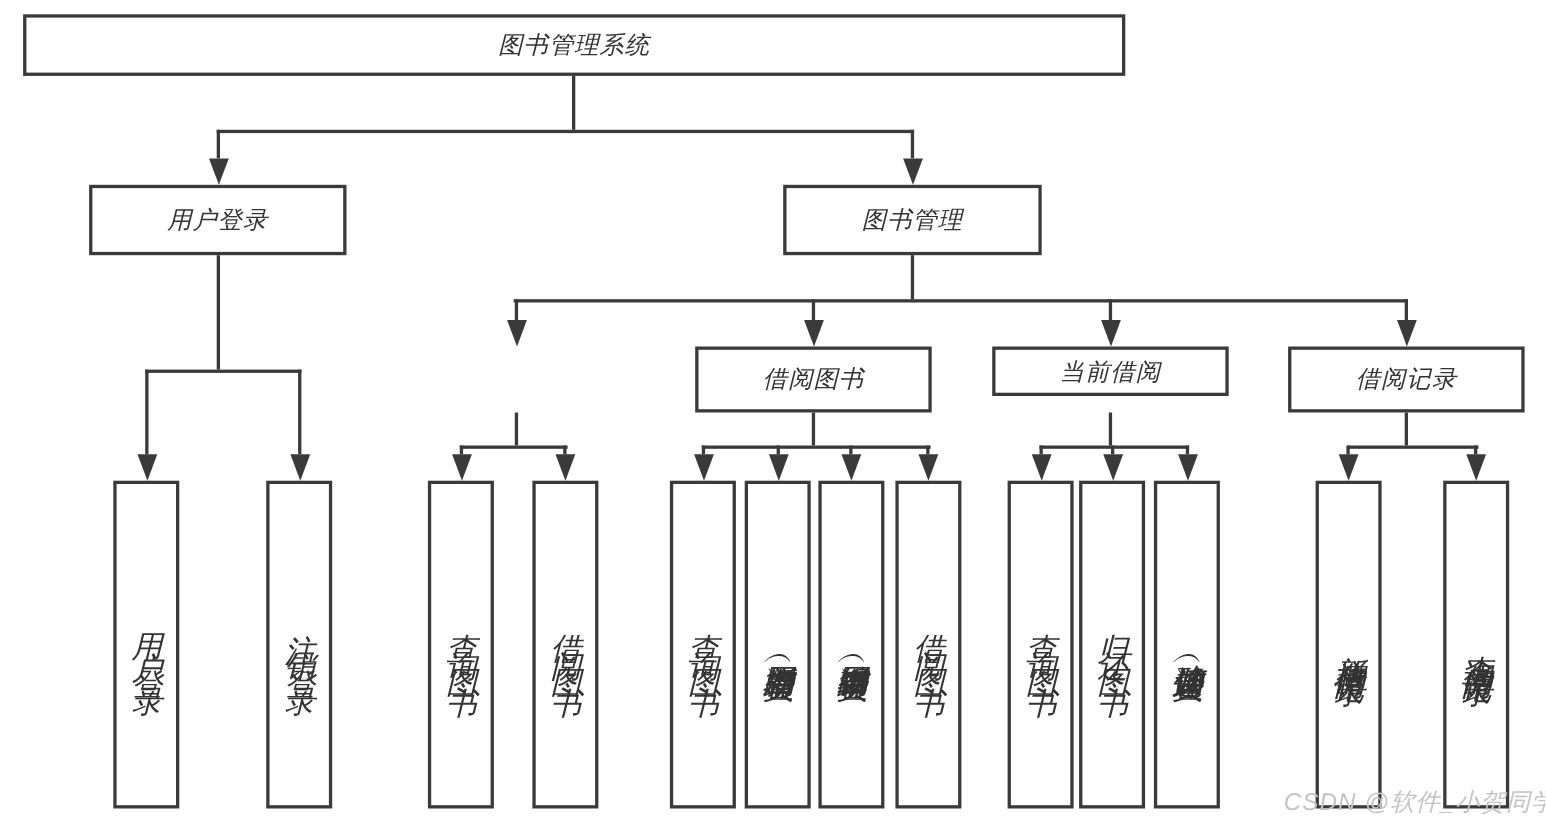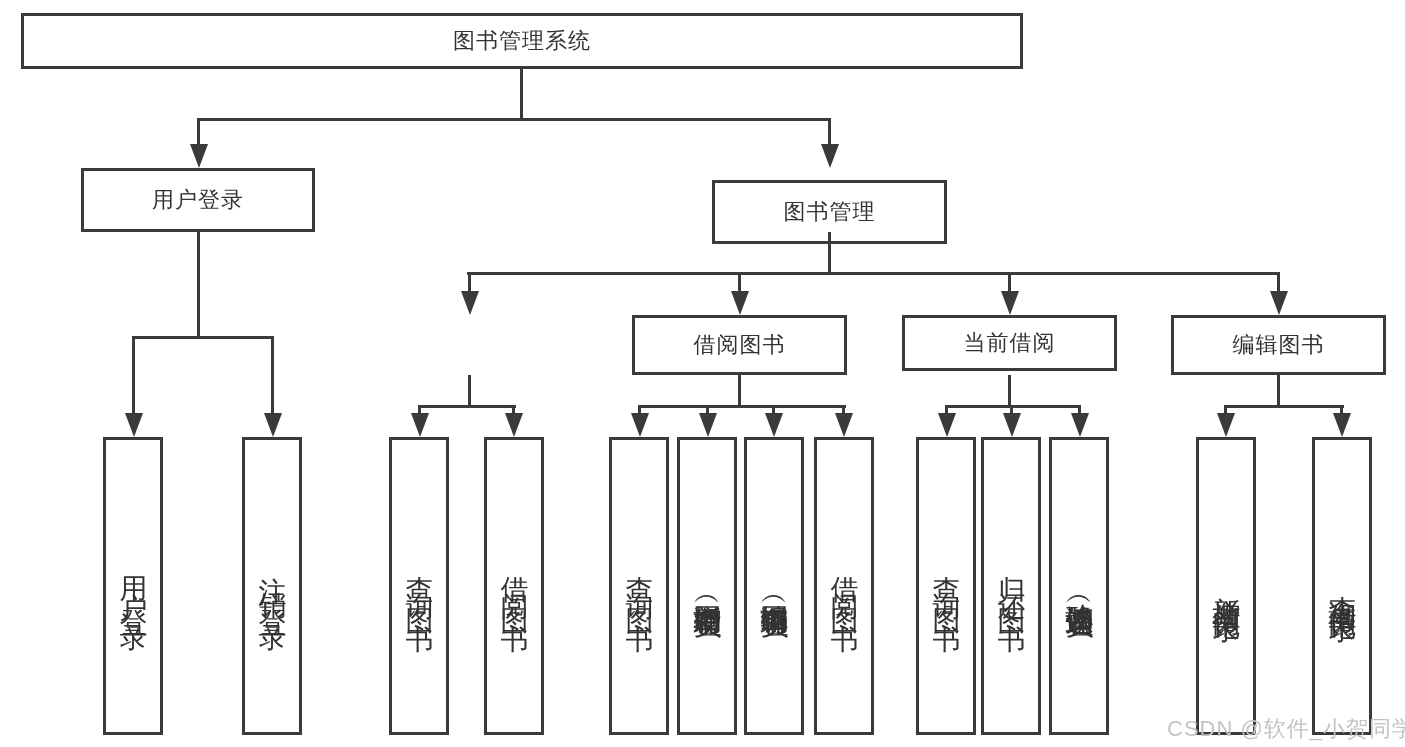--- a/index.html
+++ b/index.html
@@ -8,20 +8,21 @@
     --wm:#c3c3c3;
   }
   html,body{margin:0;padding:0;background:#ffffff;}
   .stage{
     position:relative;
     width:1405px;height:747px;
     background:#ffffff;
     font-family:"Liberation Sans","DejaVu Sans",sans-serif;
     color:var(--text);
     overflow:hidden;
+    font-style:italic;
   }
   
   .hbox{
     position:absolute;
     border:3px solid var(--line);
     background:#ffffff;
     display:flex;align-items:center;justify-content:center;
     box-sizing:border-box;
     font-size:22px;
     letter-spacing:1px;
@@ -74,44 +75,44 @@
   </div>
 
   <div class="vline" style="left:520px;top:69px;height:49px;"></div>
   <div class="hline" style="left:197px;top:118px;width:634px;"></div>
   <div class="drop" style="left:197px;top:118px;height:26px;"></div>
   <div class="drop" style="left:828px;top:118px;height:26px;"></div>
 
   <div class="hbox" style="left:81px;top:168px;width:234px;height:64px;">
     <span>用户登录</span>
   </div>
-  <div class="hbox" style="left:712px;top:180px;width:235px;height:64px;">
+  <div class="hbox" style="left:712px;top:168px;width:235px;height:64px;">
     <span>图书管理</span>
   </div>
 
   <div class="vline" style="left:197px;top:232px;height:104px;"></div>
   <div class="hline" style="left:132px;top:336px;width:142px;"></div>
   <div class="drop" style="left:132px;top:336px;height:77px;"></div>
   <div class="drop" style="left:271px;top:336px;height:77px;"></div>
 
   <div class="vline" style="left:828px;top:232px;height:40px;"></div>
   <div class="hline" style="left:467px;top:272px;width:813px;"></div>
   <div class="drop" style="left:468px;top:272px;height:19px;"></div>
   <div class="drop" style="left:738px;top:272px;height:19px;"></div>
   <div class="drop" style="left:1008px;top:272px;height:19px;"></div>
   <div class="drop" style="left:1277px;top:272px;height:19px;"></div>
 
   <div class="hbox" style="left:632px;top:315px;width:215px;height:60px;">
     <span>借阅图书</span>
   </div>
-  <div class="hbox" style="left:902px;top:315px;width:215px;height:56px;">
+  <div class="hbox" style="left:902px;top:315px;width:215px;height:45px;">
     <span>当前借阅</span>
   </div>
   <div class="hbox" style="left:1171px;top:315px;width:215px;height:60px;">
-    <span>编辑图书</span>
+    <span>借阅记录</span>
   </div>
 
   <div class="vline" style="left:468px;top:375px;height:30px;"></div>
   <div class="hline" style="left:418px;top:405px;width:98px;"></div>
   <div class="drop" style="left:418px;top:405px;height:8px;"></div>
   <div class="drop" style="left:512px;top:405px;height:8px;"></div>
 
   <div class="vline" style="left:738px;top:375px;height:30px;"></div>
   <div class="hline" style="left:638px;top:405px;width:208px;"></div>
   <div class="drop" style="left:638px;top:405px;height:8px;"></div>

